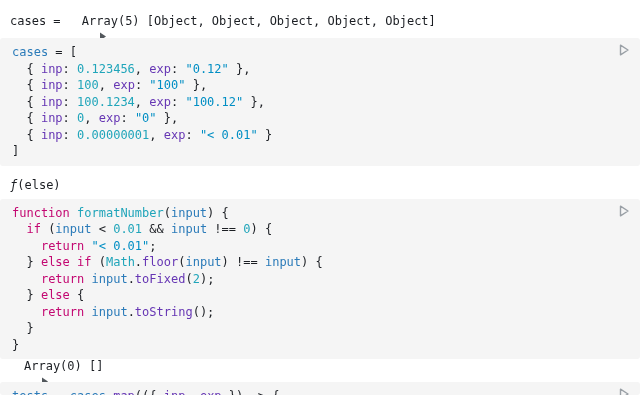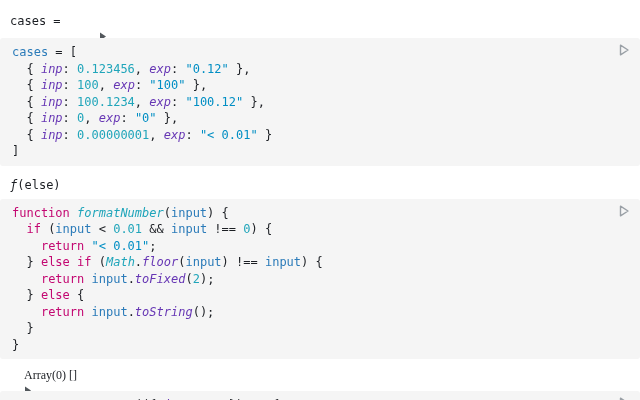--- a/index.html
+++ b/index.html
@@ -13,21 +13,21 @@
     display: flex;
     align-items: flex-end;
     font-size: 12px;
     line-height: 14px;
     color: var(--plain);
     margin: 0 10px;
     white-space: pre;
   }
   .out1 { margin-top: 14px; margin-bottom: 10px; }
   .out2 { margin-top: 12px; margin-bottom: 7px; }
-  .out3 { margin-top: 9px; margin-bottom: 9px; font-family: Liberation Serif, serif; }
+  .out3 { margin-bottom: 9px; }
   .caret {
     display: inline-block;
     width: 11px; height: 11px;
     margin-right: 3px;
     flex: none;
   }
   .fn-f { font-style: italic; }
   .cell {
     position: relative;
     background: var(--cellbg);
@@ -47,33 +47,34 @@
     position: absolute;
     top: 4px; right: 8px;
     width: 16px; height: 16px;
     cursor: pointer;
   }
   .tok-t { color: var(--plain); }
   .tok-k { color: var(--keyword); text-align: center; }
   .tok-n { color: var(--number); }
   .tok-s { color: var(--string); }
   .tok-v { color: var(--variable); }
-  .tok-d { color: var(--def); font-style: italic; }
-  .tok-o { color: var(--property); font-style: italic; }
+  .tok-d { color: var(--def); }
+  .tok-o { color: var(--property); }
 </style>
 </head>
 <body>
 
 <div class="output-row out1">
   <span>cases = </span>
   <span class="caret">
     <svg width="11" height="11" viewBox="0 0 11 11">
         <path d="M3 1.5 L9 5.5 L3 9.5 Z" fill="#52575c"></path>
       </svg>
   </span>
+  <span>Array(5) [Object, Object, Object, Object, Object]</span>
 </div>
 
 <div class="cell">
   <pre class="code"><div><span class="tok-v">cases</span><span class="tok-t"> = [</span></div><div><span class="tok-t">  { </span><span class="tok-o">inp</span><span class="tok-t">: </span><span class="tok-n">0.123456</span><span class="tok-t">, </span><span class="tok-o">exp</span><span class="tok-t">: </span><span class="tok-s">"0.12"</span><span class="tok-t"> },</span></div><div><span class="tok-t">  { </span><span class="tok-o">inp</span><span class="tok-t">: </span><span class="tok-n">100</span><span class="tok-t">, </span><span class="tok-o">exp</span><span class="tok-t">: </span><span class="tok-s">"100"</span><span class="tok-t"> },</span></div><div><span class="tok-t">  { </span><span class="tok-o">inp</span><span class="tok-t">: </span><span class="tok-n">100.1234</span><span class="tok-t">, </span><span class="tok-o">exp</span><span class="tok-t">: </span><span class="tok-s">"100.12"</span><span class="tok-t"> },</span></div><div><span class="tok-t">  { </span><span class="tok-o">inp</span><span class="tok-t">: </span><span class="tok-n">0</span><span class="tok-t">, </span><span class="tok-o">exp</span><span class="tok-t">: </span><span class="tok-s">"0"</span><span class="tok-t"> },</span></div><div><span class="tok-t">  { </span><span class="tok-o">inp</span><span class="tok-t">: </span><span class="tok-n">0.00000001</span><span class="tok-t">, </span><span class="tok-o">exp</span><span class="tok-t">: </span><span class="tok-s">"&lt; 0.01"</span><span class="tok-t"> }</span></div><div><span class="tok-t">]</span></div></pre>
   <span class="play-btn">
     <svg width="16" height="16" viewBox="0 0 16 16">
       <path d="M4.5 3.2 L12 8 L4.5 12.8 Z" fill="none" stroke="#9aa0a6" stroke-width="1.4" stroke-linejoin="round"></path>
     </svg>
   </span>
 </div>

